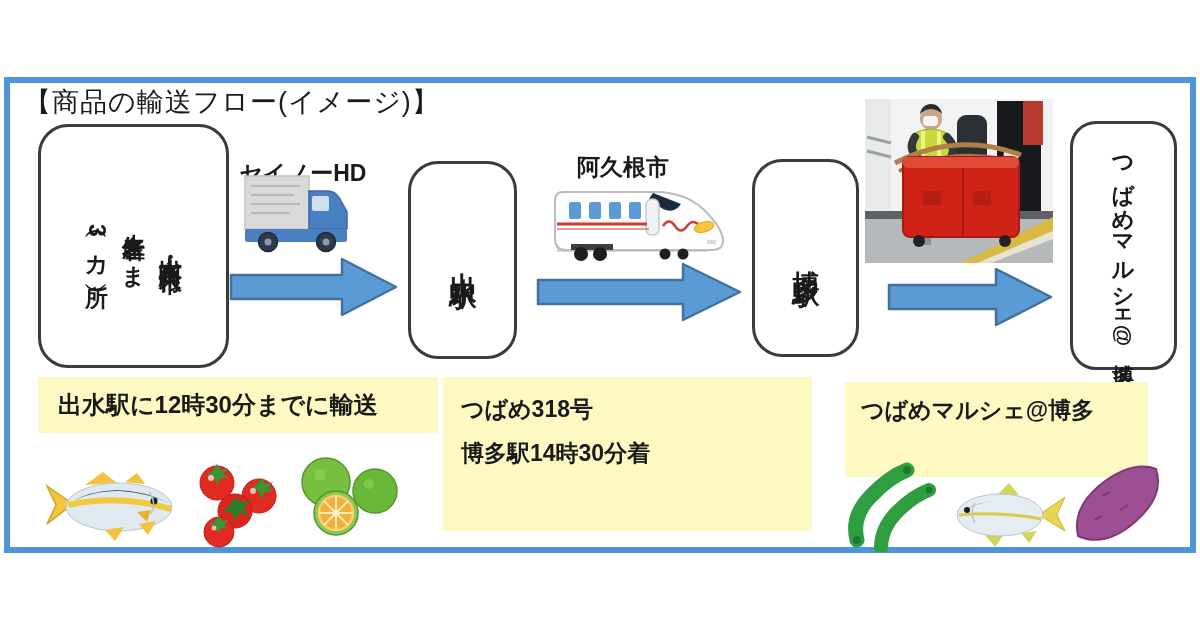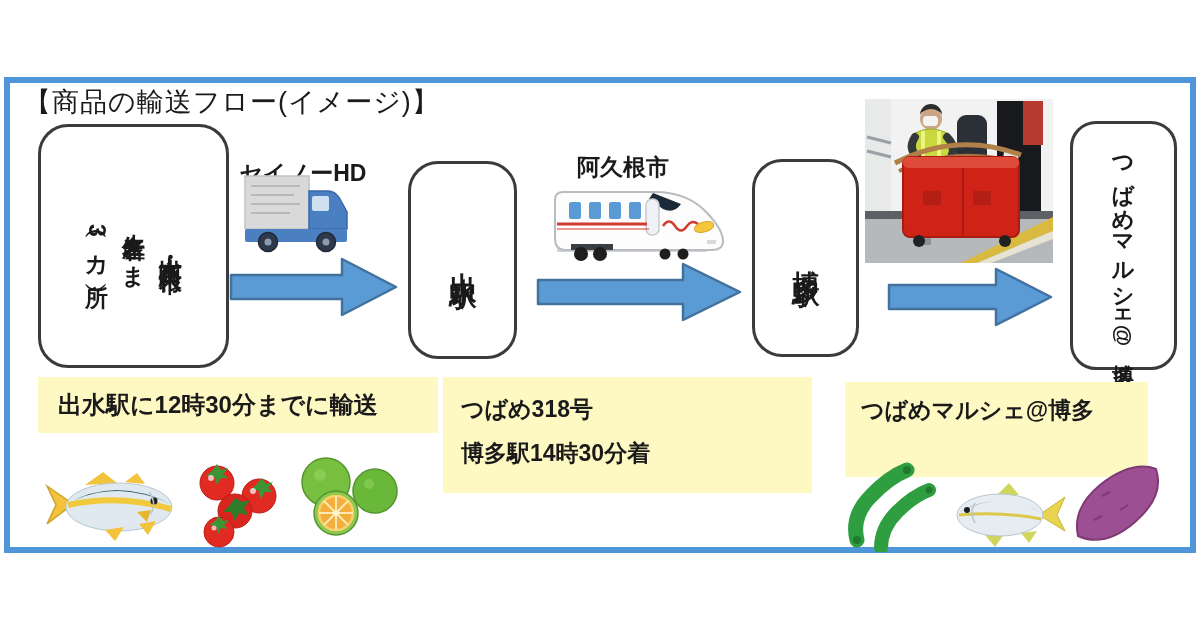--- a/index.html
+++ b/index.html
@@ -21,21 +21,21 @@
   .node2 .vtext,.node3 .vtext{font-size:27px;letter-spacing:6px;}
   .node4{left:1070px;top:121px;width:101px;height:243px;border-radius:26px;}
   .node4 .vtext{font-size:22px;letter-spacing:1px;}
   .translabel{font-size:23px;font-weight:600;text-align:center;white-space:nowrap;}
   .lbl-truck{left:236px;top:142px;width:134px;margin-top:16px;}
   .lbl-train{left:553px;top:152px;width:140px;}
   
   .note{background:#fef9c3;}
   .note1{left:38px;top:377px;width:400px;height:56px;display:flex;align-items:center;
          padding-left:20px;box-sizing:border-box;font-size:24px;font-weight:bold;}
-  .note2{left:443px;top:377px;width:369px;height:116px;box-sizing:border-box;
+  .note2{left:443px;top:377px;width:369px;height:154px;box-sizing:border-box;
          padding:10px 0 0 18px;font-size:23px;font-weight:bold;line-height:44px;}
   .note3{left:845px;top:382px;width:303px;height:95px;box-sizing:border-box;
          padding:8px 0 0 16px;font-size:23px;font-weight:bold;line-height:40px;}
   svg{display:block;}
 </style>
 </head>
 <body>
 
 <div class="abs frame"></div>
 

